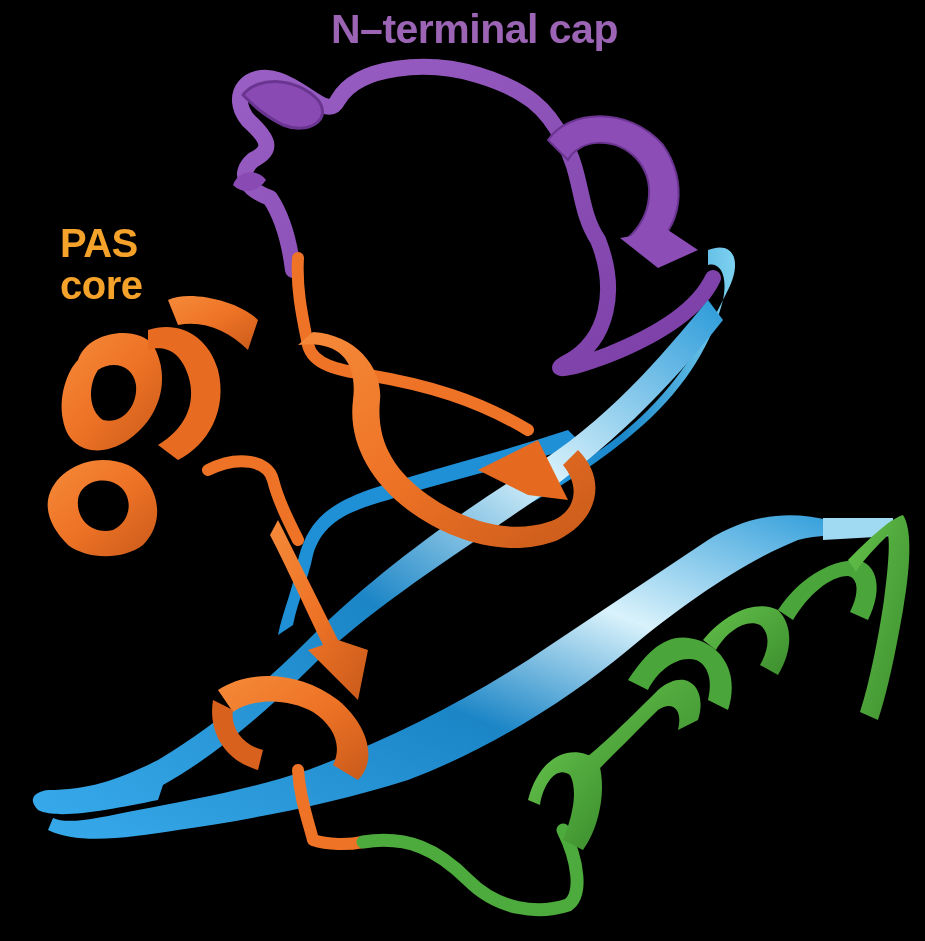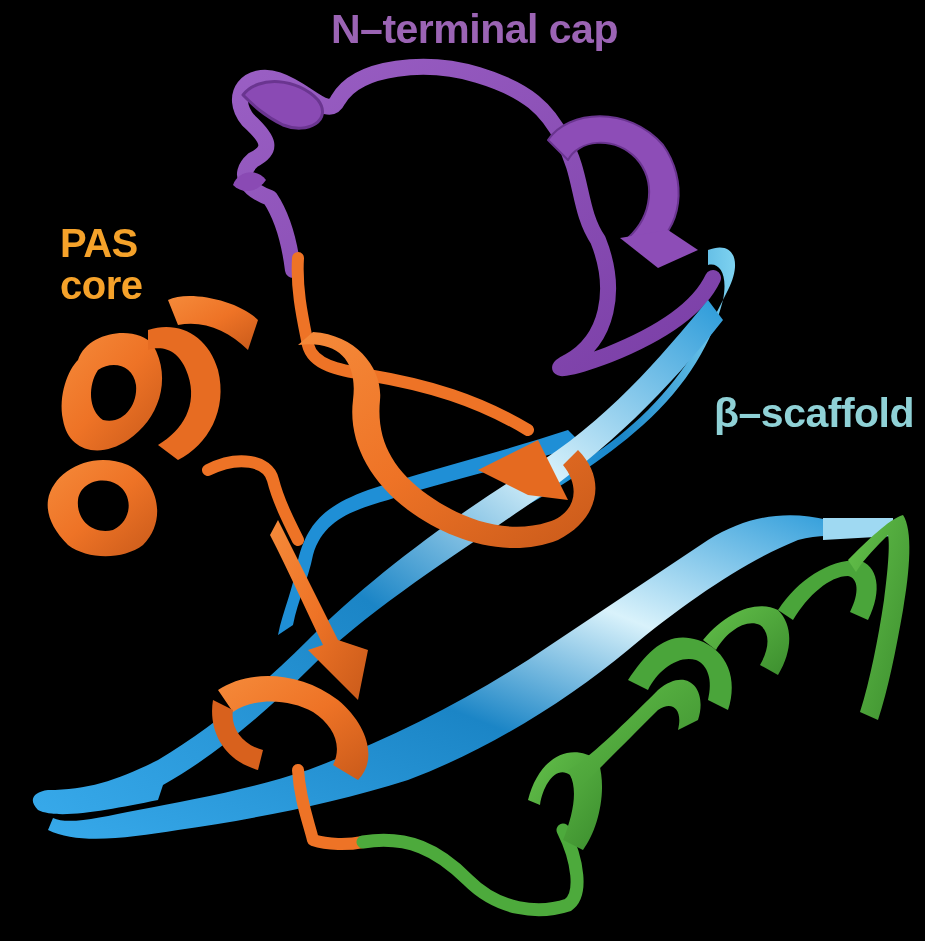--- a/index.html
+++ b/index.html
@@ -84,14 +84,13 @@
       <path d="M 770 610 C 790 580, 820 560, 850 560 C 870 565, 875 590, 860 620 L 842 612 C 852 592, 850 578, 840 576 C 822 576, 800 595, 785 620 Z" fill="#4aa53a"></path>
       <path d="M 840 560 C 860 540, 880 520, 895 515 C 905 530, 902 570, 895 610 C 888 650, 880 690, 870 720 L 852 712 C 862 680, 870 640, 876 600 C 880 570, 882 545, 880 535 C 870 545, 855 560, 848 572 Z" fill="url(#gGreen)"></path>
     </g>
   </svg>
 
   <div class="label" id="lbl-n">N–terminal cap</div>
   <div class="label" id="lbl-pas">
     <div>PAS</div>
     <div>core</div>
   </div>
-  <div class="label" id="lbl-beta">β–scaffold</div>
 </div>
 
 </body></html>

